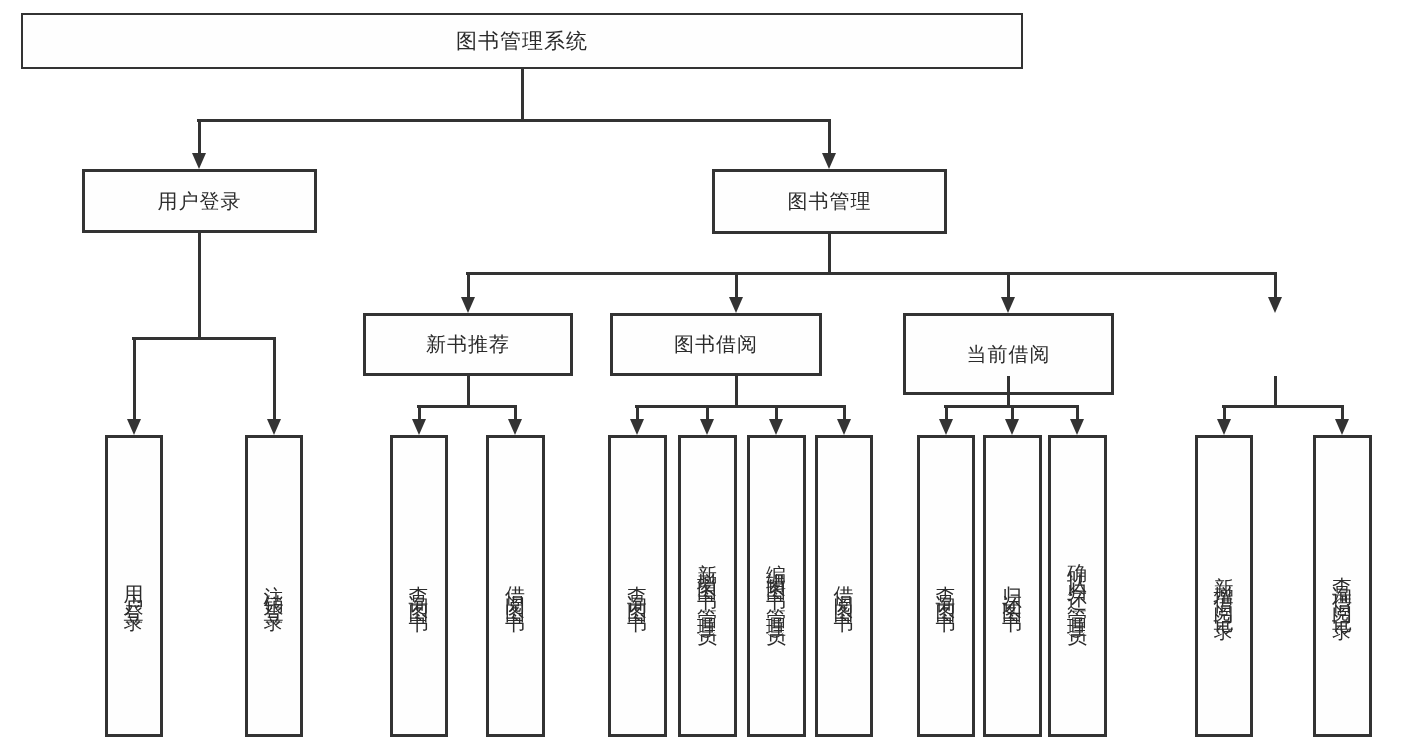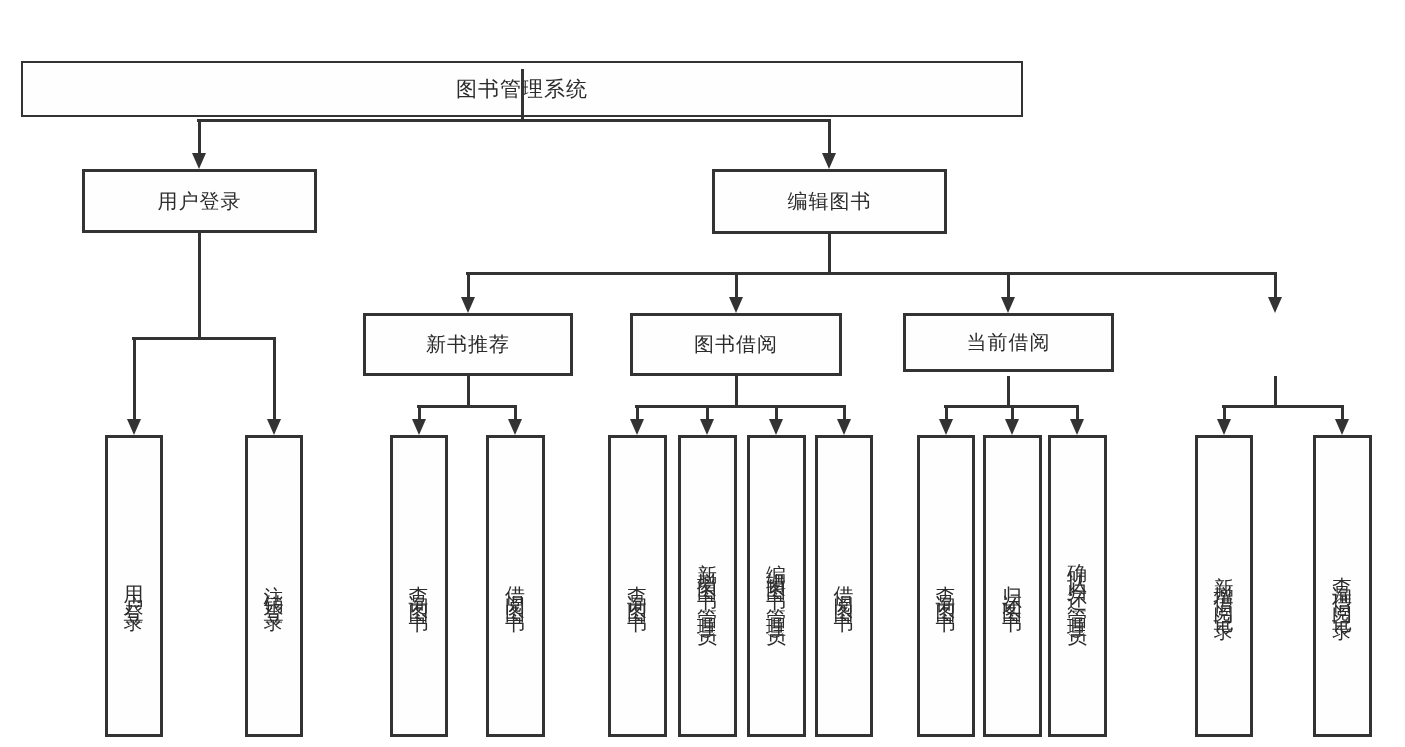--- a/index.html
+++ b/index.html
@@ -16,21 +16,21 @@
     background:#fefefe;
     border:3px solid #333333;
     display:flex;
     align-items:center;
     justify-content:center;
     font-size:20px;
     color:#2b2b2b;
     letter-spacing:1px;
     text-align:center;
   }
-  .root{border-width:2px;font-size:21px;margin-top:48px;}
+  .root{border-width:2px;font-size:21px;}
   .vbox{
     writing-mode:vertical-rl;
     text-orientation:mixed;
     letter-spacing:9px;
     line-height:1;
     font-size:20px;
     padding-top:4px;
   }
   .h{position:absolute;background:#333333;height:3px;}
   .v{position:absolute;background:#333333;width:3px;}
@@ -50,25 +50,25 @@
   }
 </style>
 </head>
 <body>
 
 <div class="stage">
 
   <div class="box root" style="left:21px;top:13px;width:1002px;height:56px;">图书管理系统</div>
 
   <div class="box" style="left:82px;top:169px;width:235px;height:64px;">用户登录</div>
-  <div class="box" style="left:712px;top:169px;width:235px;height:65px;">编辑图书</div>
+  <div class="box" style="left:712px;top:169px;width:235px;height:65px;">图书管理</div>
 
   <div class="box" style="left:363px;top:313px;width:210px;height:63px;text-align:right;">新书推荐</div>
-  <div class="box" style="left:630px;top:313px;width:212px;height:63px;">图书借阅</div>
-  <div class="box" style="left:903px;top:313px;width:211px;height:59px;">当前借阅</div>
+  <div class="box" style="left:610px;top:313px;width:212px;height:63px;">图书借阅</div>
+  <div class="box" style="left:903px;top:313px;width:211px;height:82px;">当前借阅</div>
 
   <div class="box vbox" style="left:105px;top:435px;width:58px;height:302px;">用户登录</div>
   <div class="box vbox" style="left:245px;top:435px;width:58px;height:302px;">注销登录</div>
 
   <div class="box vbox" style="left:390px;top:435px;width:58px;height:302px;">查询图书</div>
   <div class="box vbox" style="left:486px;top:435px;width:59px;height:302px;">借阅图书</div>
 
   <div class="box vbox" style="left:608px;top:435px;width:59px;height:302px;">查询图书</div>
   <div class="box vbox" style="left:678px;top:435px;width:59px;height:302px;">新增图书（管理员）</div>
   <div class="box vbox" style="left:747px;top:435px;width:59px;height:302px;">编辑图书（管理员）</div>

